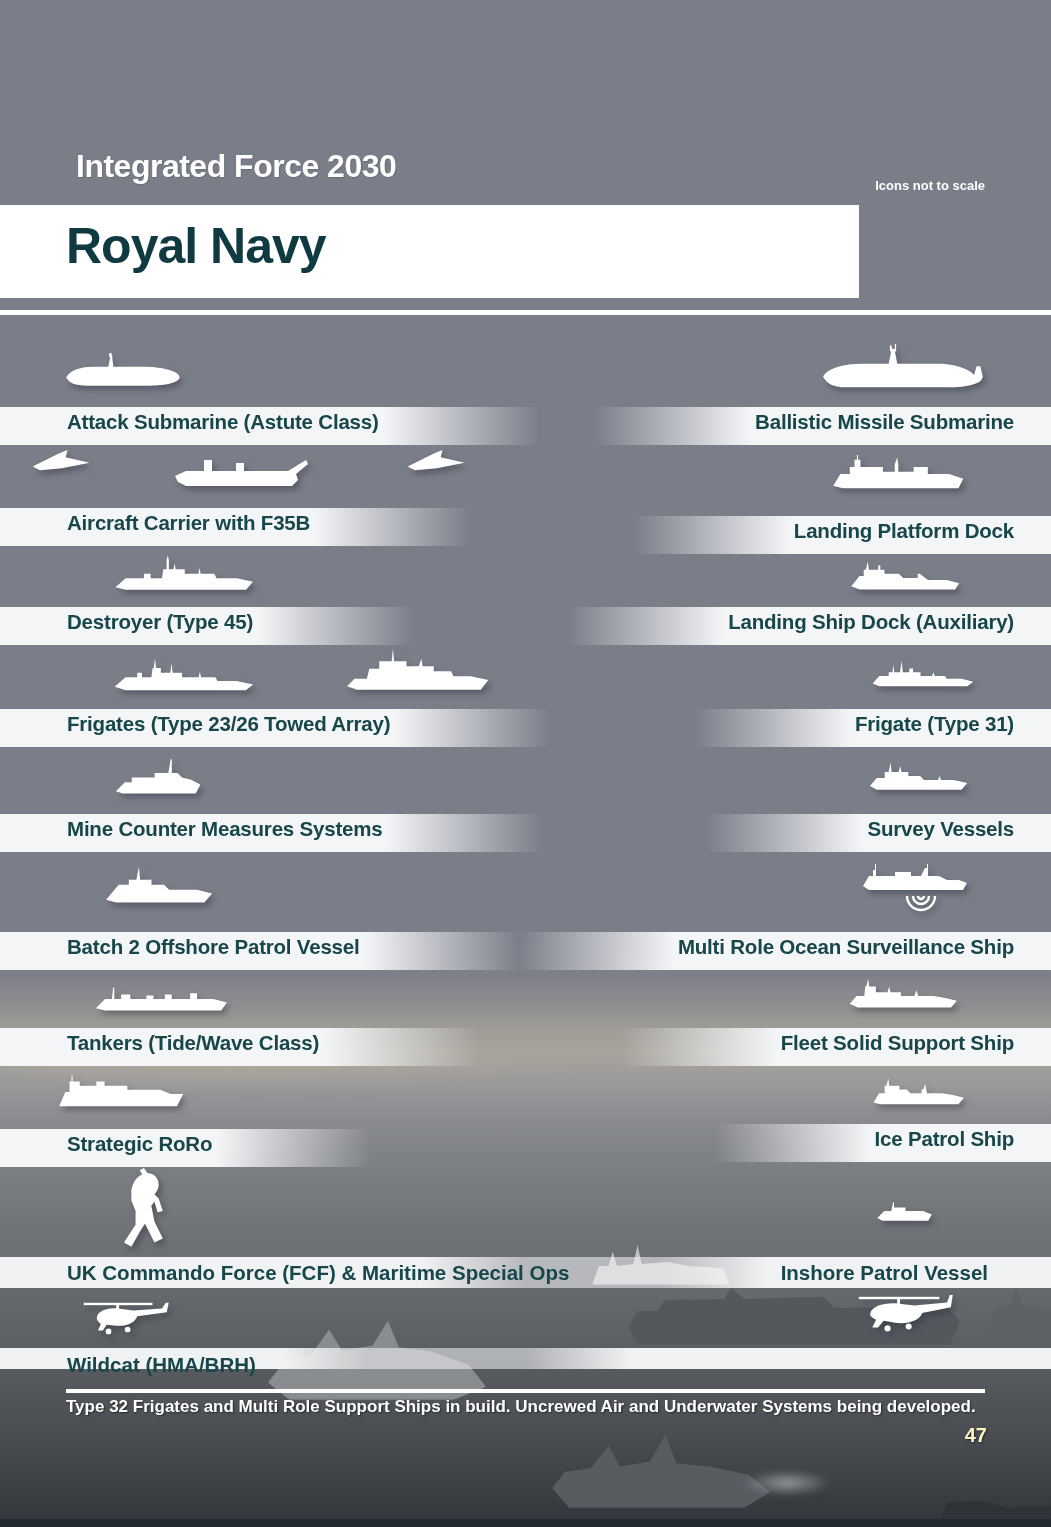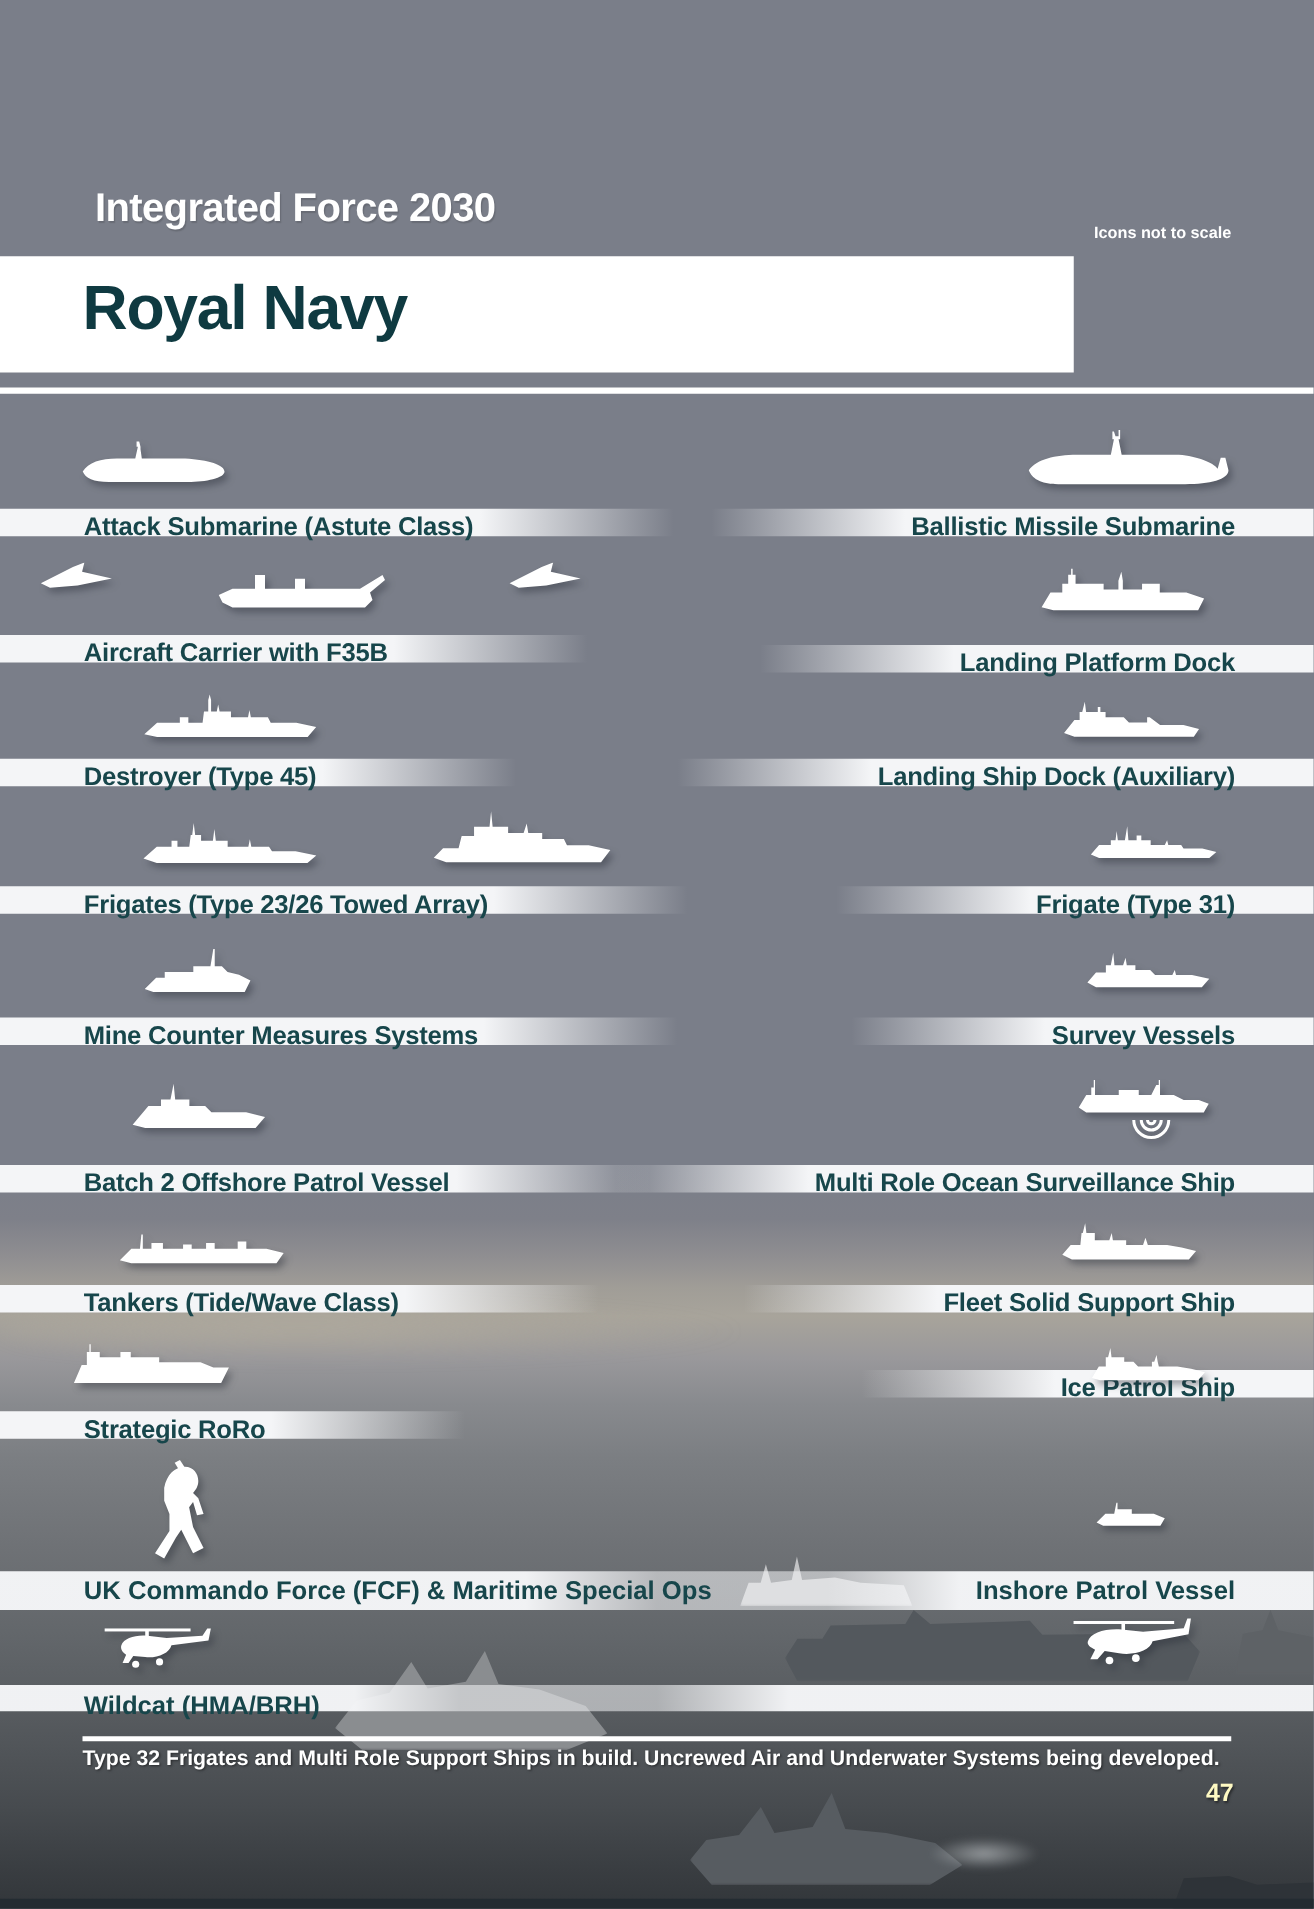--- a/index.html
+++ b/index.html
@@ -46,33 +46,33 @@
     clip-path:polygon(0 80%,8% 55%,20% 48%,28% 20%,34% 44%,48% 38%,55% 10%,60% 40%,75% 45%,92% 60%,100% 85%,85% 100%,10% 100%);}
   .ps4{left:552px;top:1428px;width:218px;height:80px;background:#575c61;
     clip-path:polygon(0 75%,6% 55%,18% 50%,26% 22%,31% 48%,45% 42%,52% 8%,57% 44%,72% 48%,90% 58%,100% 80%,88% 100%,8% 100%);}
   .ps5{left:988px;top:1285px;width:63px;height:55px;background:#5e6266;
     clip-path:polygon(0 100%,10% 40%,35% 35%,45% 5%,55% 35%,100% 45%,100% 100%);}
   .ps6{left:938px;top:1492px;width:113px;height:35px;background:#2e3338;
     clip-path:polygon(0 100%,8% 30%,40% 25%,60% 45%,100% 40%,100% 100%);}
   .wake{left:742px;top:1470px;width:90px;height:26px;border-radius:50%;
     background:radial-gradient(ellipse, rgba(220,225,228,.55), rgba(220,225,228,0) 70%);filter:blur(3px);}
   
-  .band{position:absolute;height:22px;white-space:nowrap;z-index:3;}
+  .band{position:absolute;height:38px;white-space:nowrap;z-index:3;}
   .band span{
     display:inline-block;height:100%;line-height:29px;
     font-size:20.5px;font-weight:bold;color:#17464b;letter-spacing:-0.2px;
   }
   .band-l{left:0;}
   .band-l span{
     padding-left:67px;padding-right:160px;
     background:linear-gradient(to right,#f4f5f7 calc(100% - 155px),rgba(244,245,247,0) 100%);
   }
   .band-r{right:0;text-align:right;}
   .band-r span{
-    padding-right:63px;padding-left:160px;
+    padding-right:37px;padding-left:160px;
     background:linear-gradient(to left,#f4f5f7 calc(100% - 155px),rgba(244,245,247,0) 100%);
   }
   .band-full{left:0;width:1051px;z-index:3;position:absolute;}
   .band-full .t-l{position:absolute;left:67px;top:0;font-size:20.5px;font-weight:bold;color:#17464b;}
   .band-full .t-r{position:absolute;right:63px;top:0;font-size:20.5px;font-weight:bold;color:#17464b;}
   .bf9{height:31px;line-height:31px;
     background:linear-gradient(to right,rgba(245,246,248,.97) 0%,rgba(245,246,248,.97) 40%,
       rgba(245,246,248,.55) 50%,rgba(245,246,248,.55) 63%,rgba(245,246,248,.97) 73%,rgba(245,246,248,.97) 100%);}
   .bf10{height:21px;line-height:33px;
     background:linear-gradient(to right,rgba(245,246,248,.97) 0%,rgba(245,246,248,.97) 27%,
@@ -262,21 +262,21 @@
 <div class="band band-l" style="top:814px;"><span>Mine Counter Measures Systems</span></div>
 <div class="band band-r" style="top:814px;"><span>Survey Vessels</span></div>
 
 <div class="band band-l" style="top:932px;"><span>Batch 2 Offshore Patrol Vessel</span></div>
 <div class="band band-r" style="top:932px;"><span>Multi Role Ocean Surveillance Ship</span></div>
 
 <div class="band band-l" style="top:1028px;"><span>Tankers (Tide/Wave Class)</span></div>
 <div class="band band-r" style="top:1028px;"><span>Fleet Solid Support Ship</span></div>
 
 <div class="band band-l" style="top:1129px;"><span>Strategic RoRo</span></div>
-<div class="band band-r" style="top:1096px;"><span>Ice Patrol Ship</span></div>
+<div class="band band-r" style="top:1124px;"><span>Ice Patrol Ship</span></div>
 
 <div class="band-full bf9" style="top:1257px;">
   <span class="t-l">UK Commando Force (FCF) &amp; Maritime Special Ops</span>
   <span class="t-r">Inshore Patrol Vessel</span>
 </div>
 <div class="band-full bf10" style="top:1348px;">
   <span class="t-l">Wildcat (HMA/BRH)</span>
 </div>
 
 <div class="abs foot-rule"></div>

